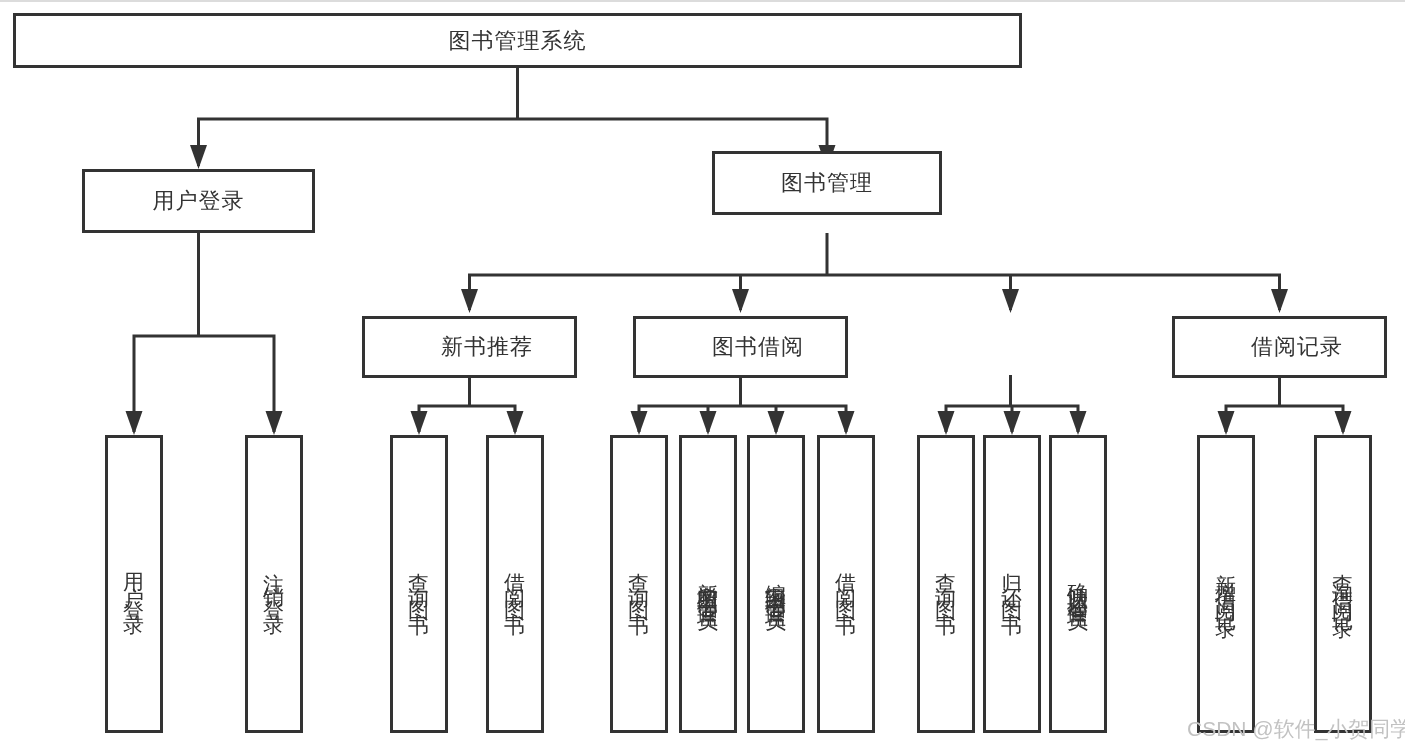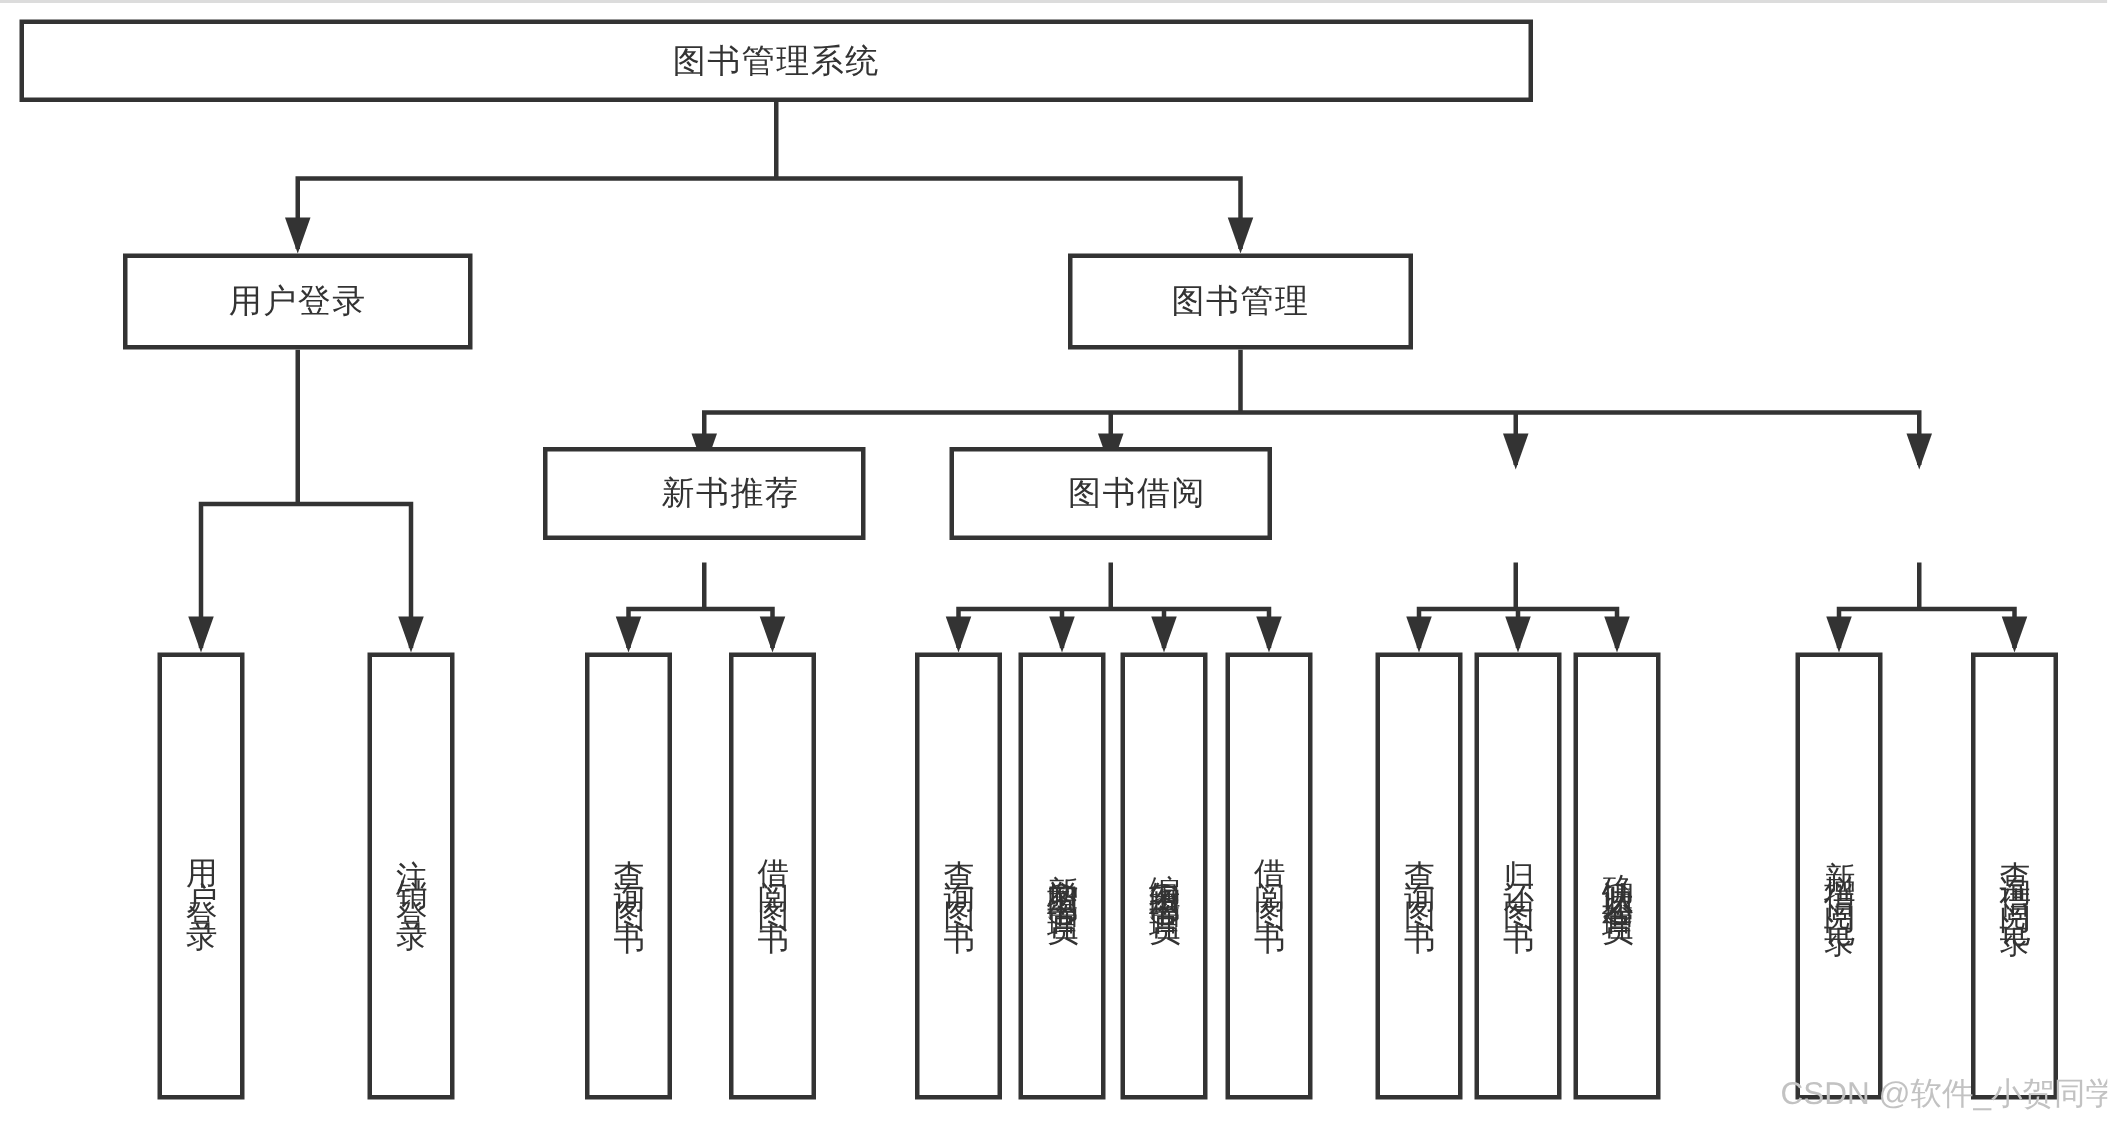--- a/index.html
+++ b/index.html
@@ -32,22 +32,22 @@
     font-size:21px;
     line-height:1;
     white-space:nowrap;
   }
   .ls-wide span{letter-spacing:14px;}
   .ls-mid  span{letter-spacing:9px;}
   .ls-tight span{letter-spacing:4px;}
 
   .b-root{left:13px;top:13px;width:1009px;height:55px;}
   .b-l2a{left:82px;top:169px;width:233px;height:64px;}
-  .b-l2b{left:712px;top:169px;width:230px;height:64px;}
-  .b-l3{top:298px;width:215px;height:62px;padding-left:35px;}
+  .b-l2b{left:712px;top:151px;width:230px;height:64px;}
+  .b-l3{top:316px;width:215px;height:62px;padding-left:35px;}
   .b-l3a{left:362px;}  .b-l3b{left:633px;font-family:Liberation Mono, monospace;}
   .b-l3c{left:903px;}  .b-l3d{left:1172px;}
   .leaf{top:435px;width:58px;height:298px;}
   .lf0{left:105px;} .lf1{left:245px;}
   .lf2{left:390px;} .lf3{left:486px;}
   .lf4{left:610px;} .lf5{left:679px;} .lf6{left:747px;} .lf7{left:817px;}
   .lf8{left:917px;} .lf9{left:983px;} .lf10{left:1049px;}
   .lf11{left:1197px;} .lf12{left:1314px;}
 
   .watermark{
@@ -103,20 +103,23 @@
   <div class="node h b-l2b">
     <span>图书管理</span>
   </div>
 
   <div class="node h b-l3 b-l3a">
     <span>新书推荐</span>
   </div>
   <div class="node h b-l3 b-l3b">
     <span>图书借阅</span>
   </div>
+  <div class="node h b-l3 b-l3d">
+    <span>借阅记录</span>
+  </div>
 
   <div class="node v leaf lf0 ls-wide">
     <span>用户登录</span>
   </div>
   <div class="node v leaf lf1 ls-wide">
     <span>注销登录</span>
   </div>
 
   <div class="node v leaf lf2 ls-wide">
     <span>查询图书</span>

